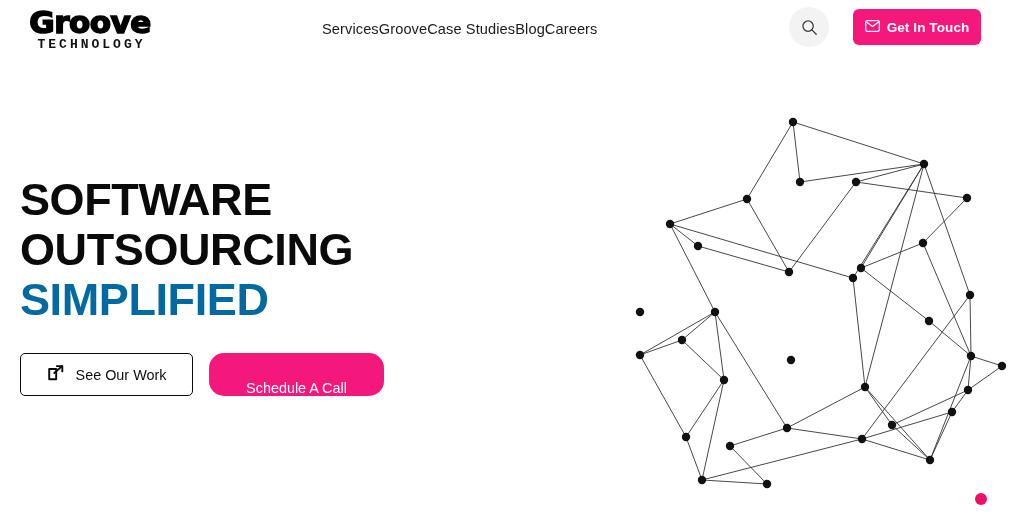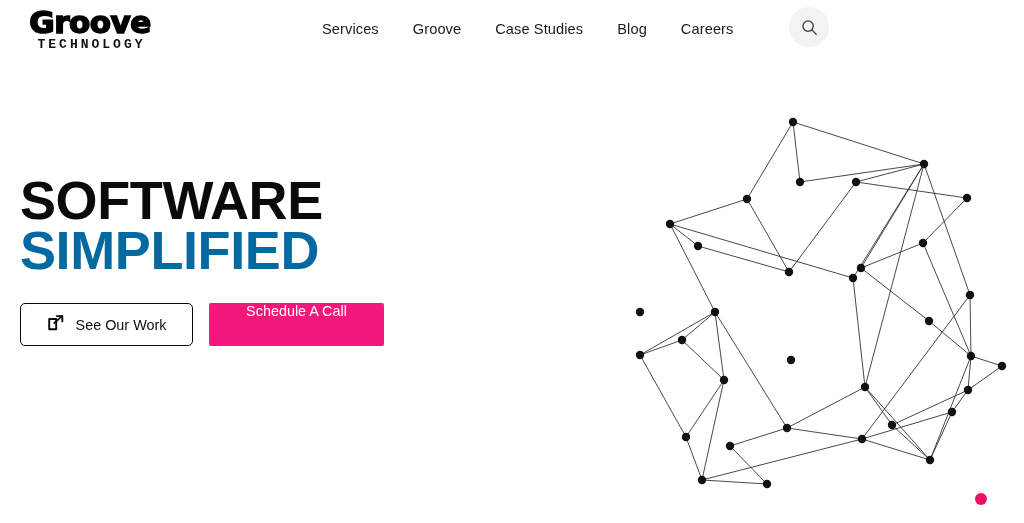--- a/index.html
+++ b/index.html
@@ -61,21 +61,20 @@
     padding-left: 3px;
   }
 
   .nav {
     position: absolute;
     left: 322px;
     top: 0;
     height: 58px;
     display: flex;
     align-items: center;
-    gap: 34px;
   }
   .nav-item {
     font-size: 14.6px;
     color: #1b1b1b;
     letter-spacing: 0.1px;
     cursor: pointer;
     white-space: nowrap;
   }
 
   .search-btn {
@@ -117,21 +116,21 @@
   }
 
   
   .hero-left {
     position: absolute;
     left: 20px;
     top: 175px;
     width: 560px;
   }
   .hero-title {
-    font-size: 54px;
+    font-size: 45px;
     line-height: 50px;
     font-weight: 700;
     letter-spacing: -0.4px;
     color: #0a0a0a;
   }
   .hero-title .accent { color: #0369a1; display: block; }
   .hero-title .line { display: block; }
   .hero-sub {
     margin-top: 25px;
     font-size: 14.6px;
@@ -160,24 +159,24 @@
   }
   .btn-outline-label {
     font-size: 14.4px;
     color: #101010;
     font-weight: 400;
     white-space: nowrap;
   }
   .btn-solid {
     height: 43px;
     min-width: 175px;
-    border-radius: 2px;
+    border-radius: 15px;
     background: #f5187c;
     display: flex;
-    align-items: flex-start;
+    align-items: flex-end;
     justify-content: center;
     cursor: pointer;
     border: none;
     padding: 0 18px;
   }
   .btn-solid-label {
     font-size: 14.4px;
     color: #ffffff;
     font-weight: 400;
     white-space: nowrap;
@@ -226,25 +225,35 @@
 
     <div class="search-btn">
       <span>
         <svg width="17" height="17" viewBox="0 0 17 17" fill="none">
           <circle cx="7.1" cy="7.1" r="5.2" stroke="#3a3a3a" stroke-width="1.3"></circle>
           <line x1="10.9" y1="10.9" x2="15.2" y2="15.2" stroke="#3a3a3a" stroke-width="1.3" stroke-linecap="round"></line>
         </svg>
       </span>
     </div>
 
+    <div class="cta-btn">
+      <span>
+        <svg width="15" height="12" viewBox="0 0 15 12" fill="none">
+          <rect x="0.7" y="0.7" width="13.6" height="10.6" rx="1.6" stroke="#ffffff" stroke-width="1.25"></rect>
+          <path d="M1.4 2.1 L7.5 6.6 L13.6 2.1" stroke="#ffffff" stroke-width="1.25" fill="none" stroke-linejoin="round"></path>
+        </svg>
+      </span>
+      <span class="cta-label">Get In Touch</span>
+    </div>
   </div>
 
   <div class="hero-left">
     <h1 class="hero-title">
       <span class="line">SOFTWARE</span>
+      <span class="line">OUTSOURCING</span>
       <span class="accent">SIMPLIFIED</span>
     </h1>
 
 
     <div class="hero-actions">
       <div class="btn-outline">
         <span>
           <svg width="18" height="18" viewBox="0 0 18 18" fill="none">
             <path d="M2.2 5.0 H9.2 V15.2 H2.2 Z" stroke="#0a0a0a" stroke-width="1.9" fill="none" stroke-linejoin="round"></path>
             <path d="M7.3 9.0 L15.0 2.1" stroke="#0a0a0a" stroke-width="1.9" stroke-linecap="round"></path>

